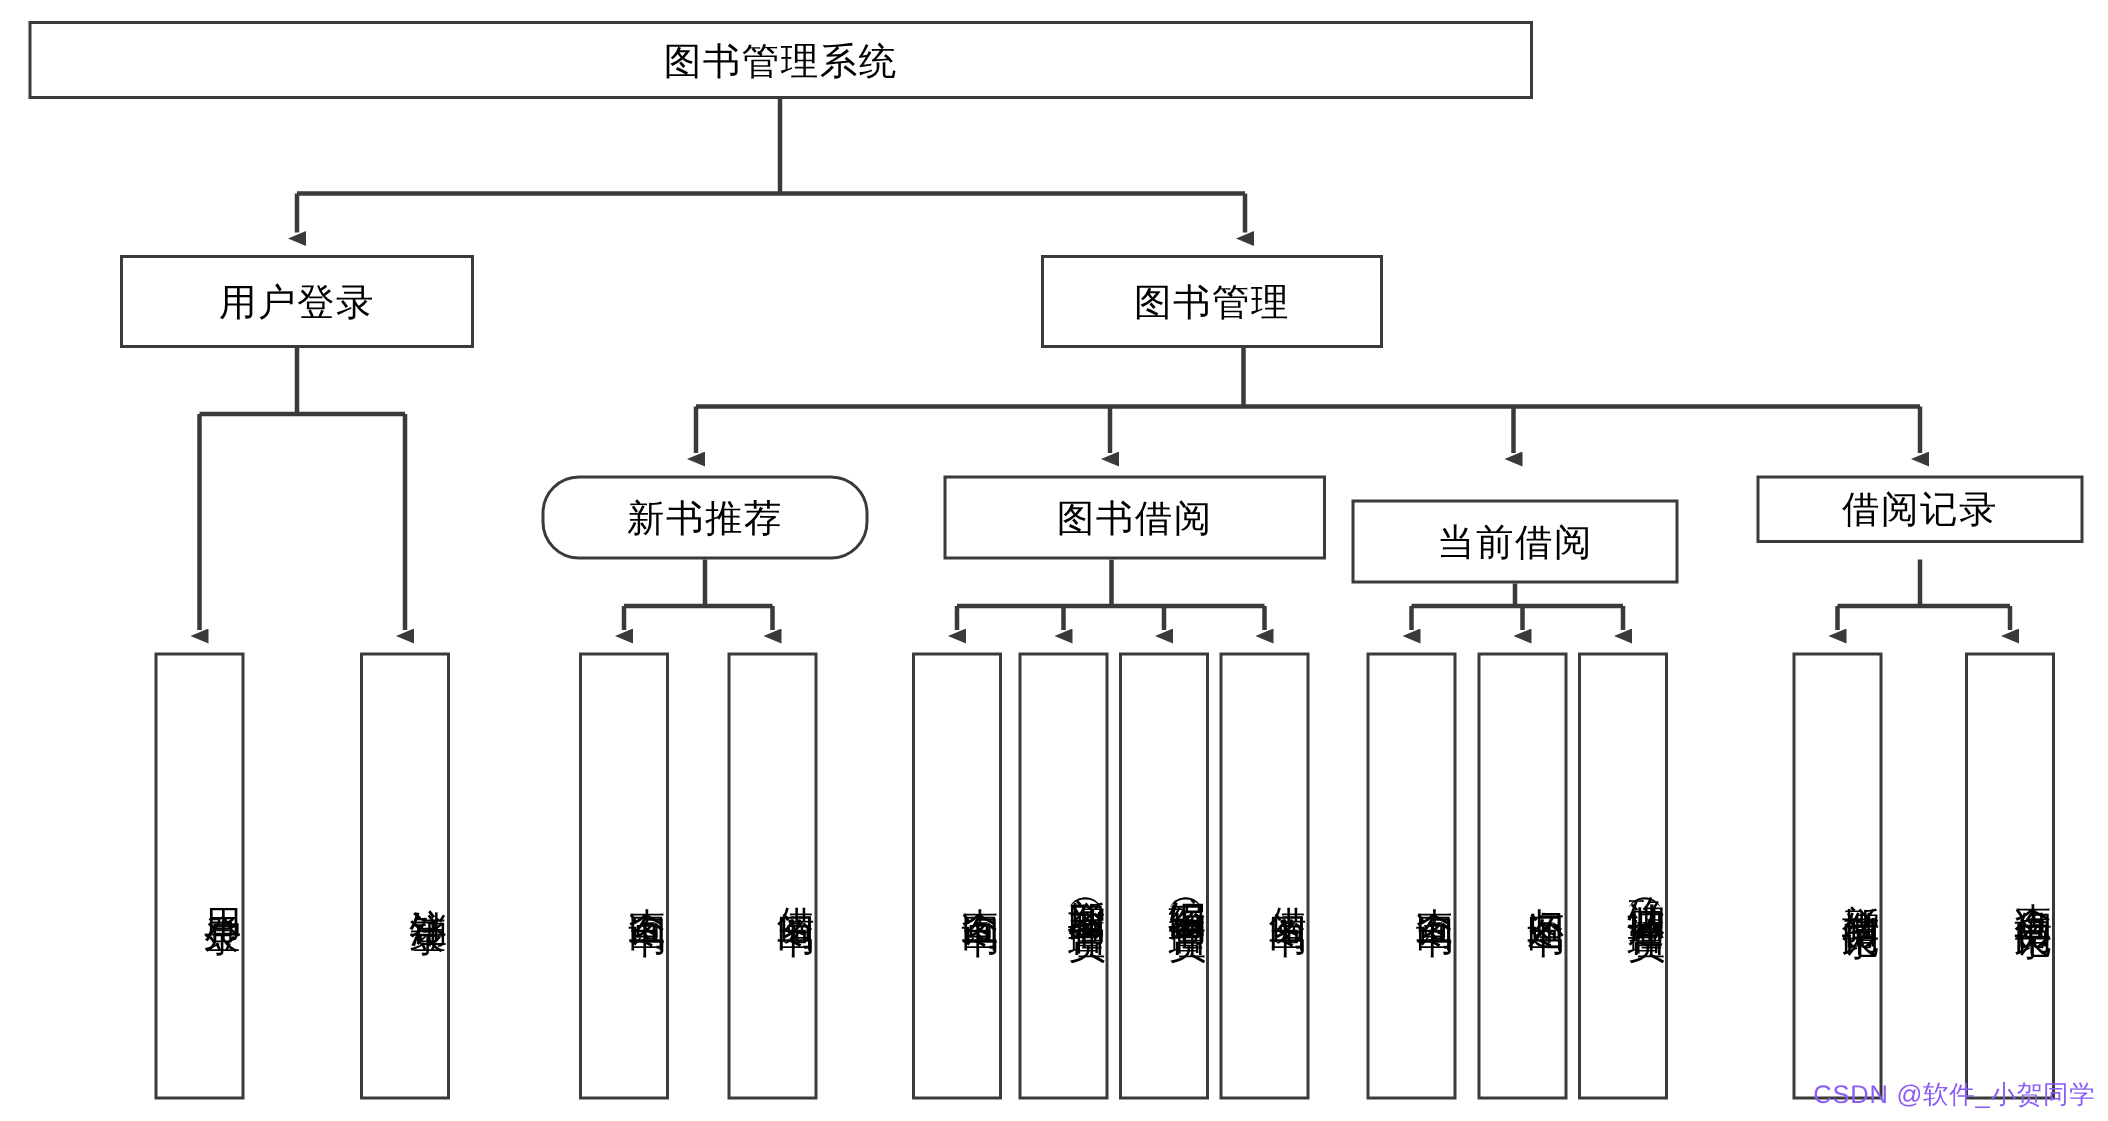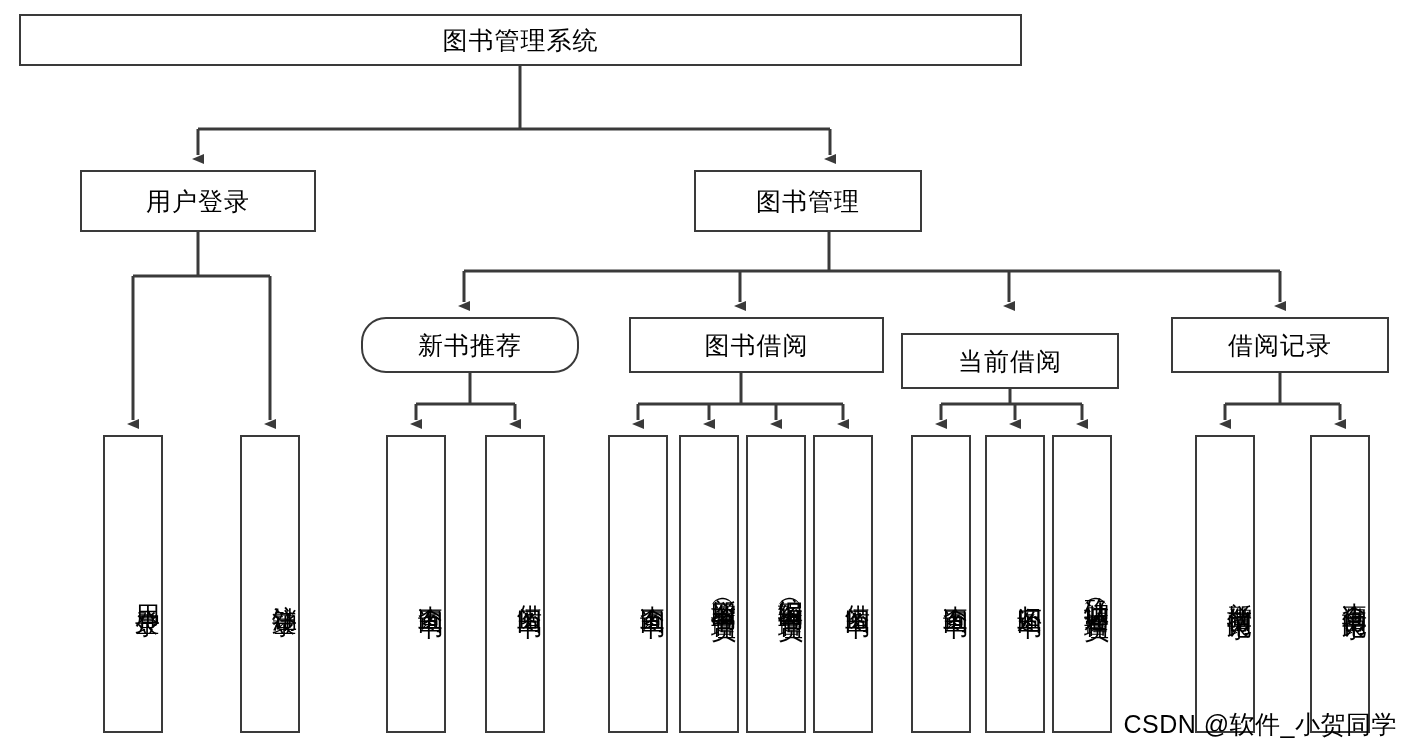--- a/index.html
+++ b/index.html
@@ -51,22 +51,22 @@
   .node.vert .vtext {
     writing-mode: vertical-rl;
     text-orientation: upright;
     line-height: 1.05;
     white-space: nowrap;
   }
   .watermark {
     position: absolute;
     right: 8px;
     bottom: 6px;
-    font-size: 25px;
-    color: #000000;
+    font-size: 17px;
+    color: #8b5cf6;
     white-space: nowrap;
     letter-spacing: 0.5px;
   }
 </style>
 </head>
 <body>
 
 <div id="canvas">
 
   <svg class="wires" viewBox="0 0 1405 747" xmlns="http://www.w3.org/2000/svg">
@@ -132,21 +132,21 @@
 
   <div class="node horiz" style="left:361px; top:317px; width:218px; height:56px;border-radius:25px;">
     <span>新书推荐</span>
   </div>
   <div class="node horiz" style="left:629px; top:317px; width:255px; height:56px;">
     <span>图书借阅</span>
   </div>
   <div class="node horiz" style="left:901px; top:333px; width:218px; height:56px;">
     <span>当前借阅</span>
   </div>
-  <div class="node horiz" style="left:1171px; top:317px; width:218px; height:56px;">
+  <div class="node horiz" style="left:1171px; top:317px; width:218px; height:45px;">
     <span>借阅记录</span>
   </div>
 
   <div class="node vert" style="left:103px; top:435px; width:60px; height:298px;">
     <span class="vtext">用户登录</span>
   </div>
   <div class="node vert" style="left:240px; top:435px; width:60px; height:298px;">
     <span class="vtext">注销登录</span>
   </div>
 

